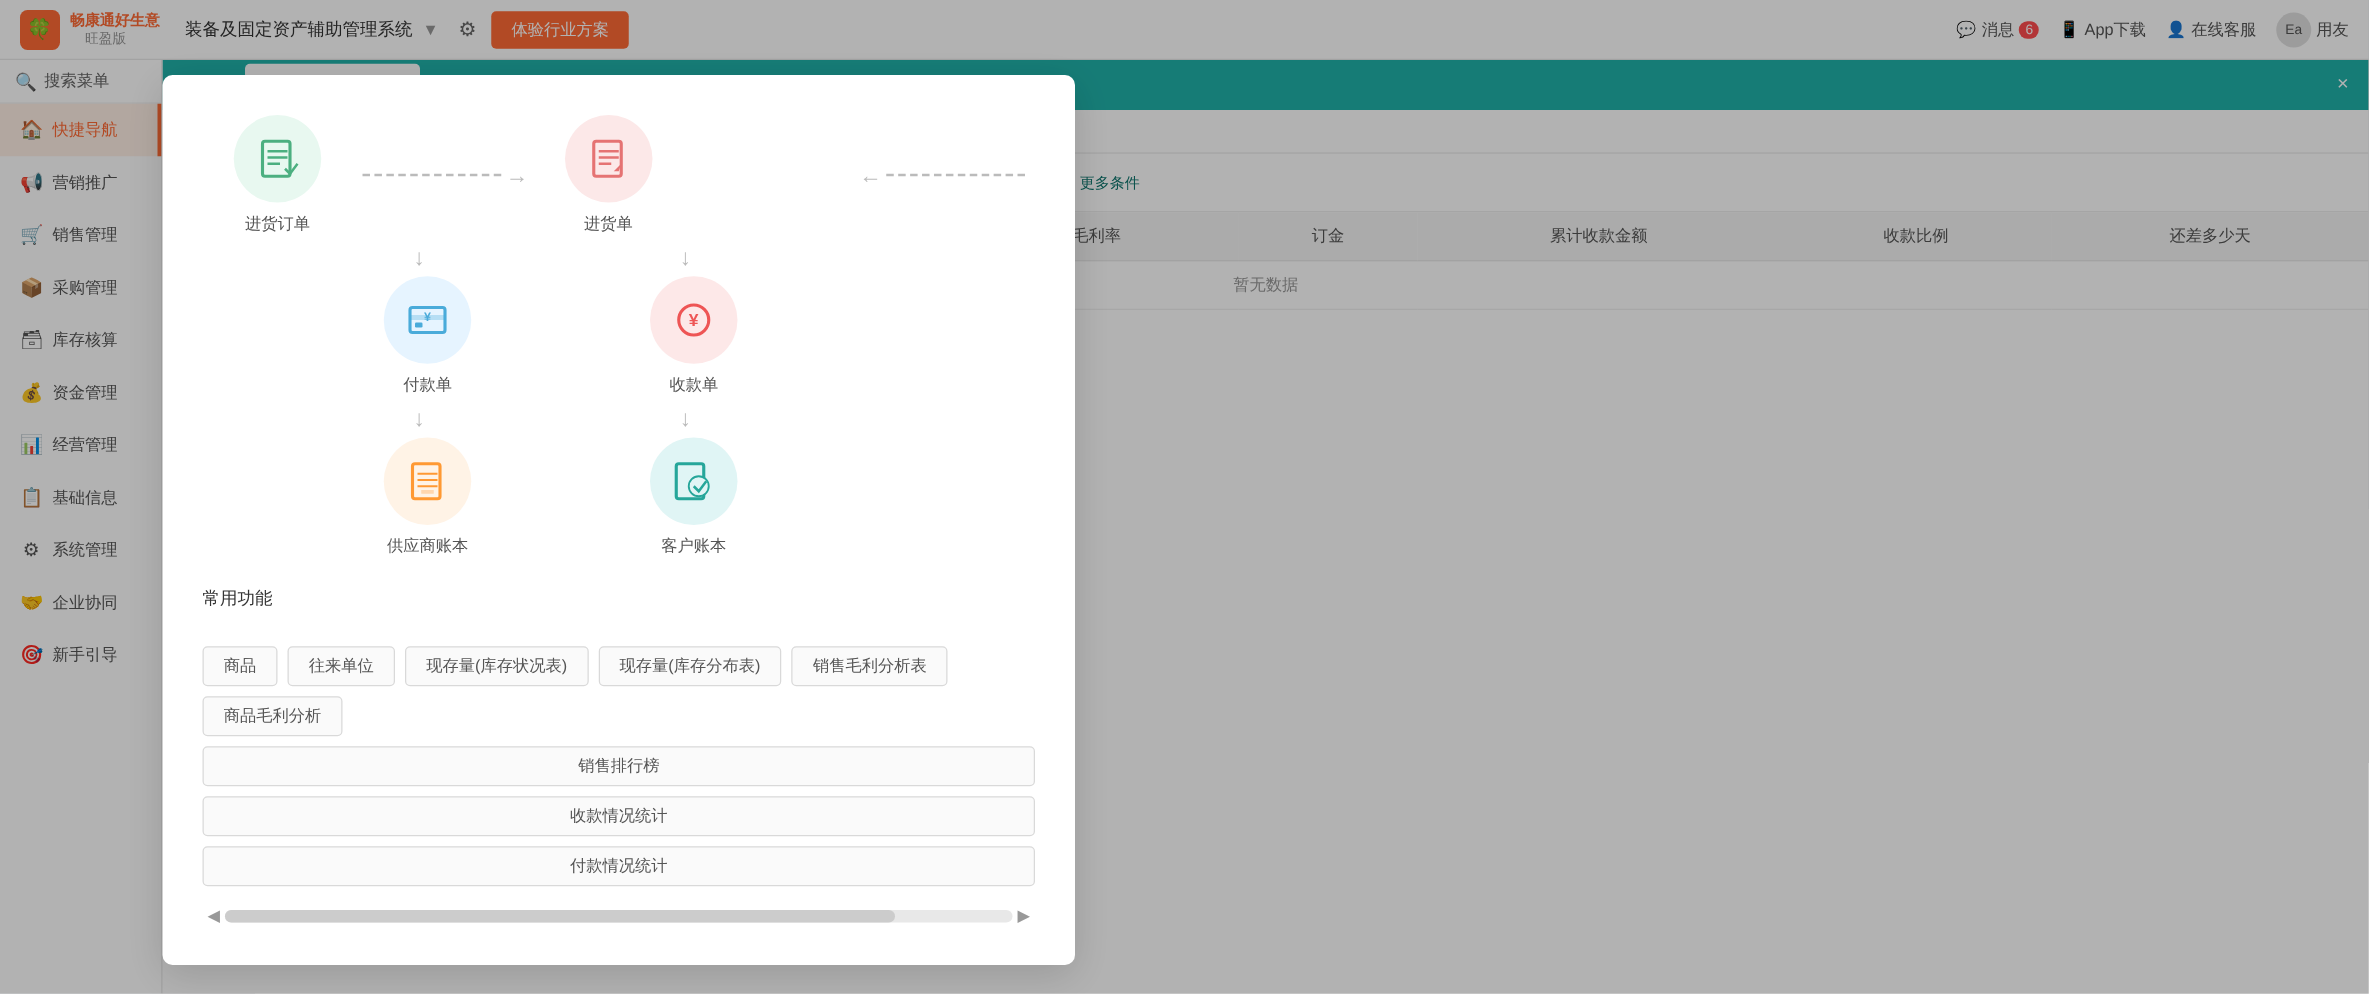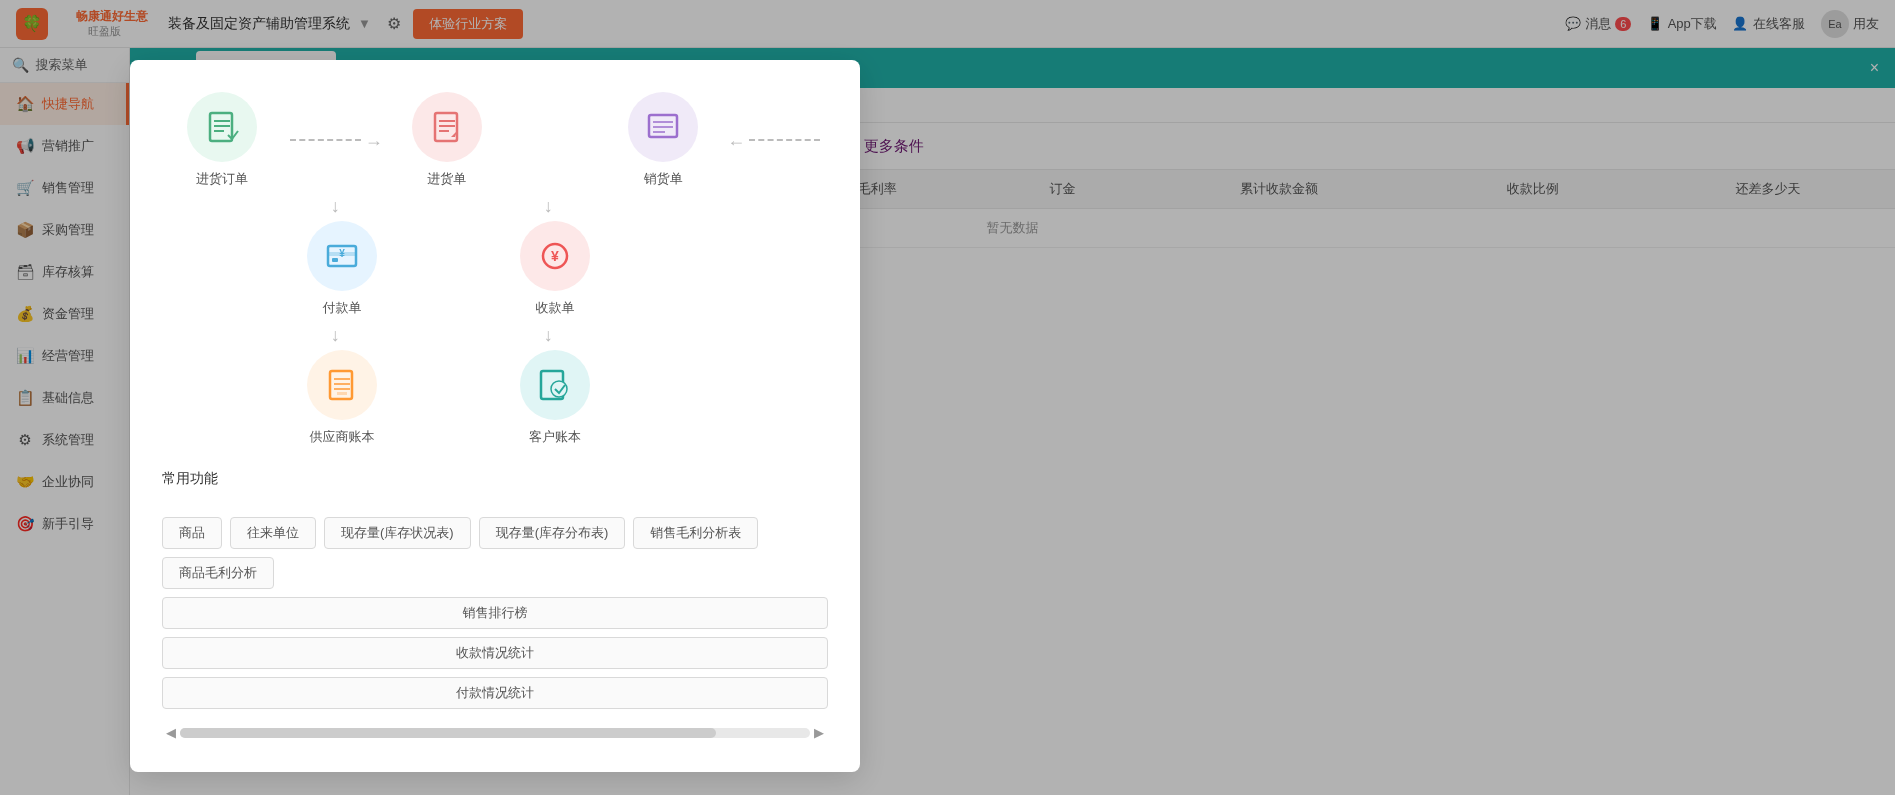--- a/index.html
+++ b/index.html
@@ -9,21 +9,21 @@
     .app-container { display: flex; flex-direction: column; height: 795px; width: 1895px; }
     .top-bar { display: flex; align-items: center; background: #fff; height: 48px; padding: 0 16px; border-bottom: 1px solid #e8e8e8; flex-shrink: 0; }
     .main-area { display: flex; flex: 1; overflow: hidden; }
     .sidebar { width: 130px; background: #fff; border-right: 1px solid #e8e8e8; flex-shrink: 0; display: flex; flex-direction: column; }
     .content-area { flex: 1; display: flex; flex-direction: column; overflow: hidden; }
 
     
     .logo-area { display: flex; align-items: center; margin-right: 20px; }
     .logo-icon { width: 32px; height: 32px; background: #ff6b35; border-radius: 6px; display: flex; align-items: center; justify-content: center; color: white; font-size: 16px; margin-right: 8px; }
     .logo-text { font-size: 12px; color: #333; line-height: 1.3; }
-    .logo-text span { display: block; font-weight: bold; color: #ff6b35; margin-left: 20px; }
+    .logo-text span { display: block; font-weight: bold; color: #ff6b35; }
     .system-name { font-size: 14px; color: #333; font-weight: 500; margin-right: 8px; }
     .dropdown-arrow { color: #999; margin-right: 16px; cursor: pointer; }
     .gear-btn { color: #666; margin-right: 12px; cursor: pointer; font-size: 16px; }
     .trial-btn { background: #ff6b35; color: white; border: none; border-radius: 4px; padding: 6px 16px; cursor: pointer; font-size: 13px; }
     .top-bar-right { margin-left: auto; display: flex; align-items: center; gap: 16px; }
     .top-bar-item { display: flex; align-items: center; gap: 4px; color: #555; cursor: pointer; font-size: 13px; }
     .badge { background: #ff4d4f; color: white; border-radius: 10px; padding: 1px 5px; font-size: 11px; }
     .user-avatar { width: 28px; height: 28px; background: #ccc; border-radius: 50%; display: flex; align-items: center; justify-content: center; font-size: 12px; color: #666; text-align: right; }
     .sidebar-item { display: flex; align-items: center; padding: 12px 16px; cursor: pointer; color: #555; font-size: 13px; gap: 8px; }
     .sidebar-item.active { background: #fff0e6; color: #ff6b35; border-right: 3px solid #ff6b35; }
@@ -39,21 +39,21 @@
     .tab-bar-close { margin-left: auto; color: white; cursor: pointer; font-size: 16px; padding: 0 8px; }
 
     
     .page-toolbar { display: flex; align-items: center; background: #fff; padding: 8px 16px; border-bottom: 1px solid #e8e8e8; gap: 12px; }
     .toolbar-btn { display: flex; align-items: center; gap: 4px; color: #555; cursor: pointer; font-size: 13px; }
     .filter-row { display: flex; align-items: center; background: #fff; padding: 8px 16px; border-bottom: 1px solid #e8e8e8; gap: 12px; flex-wrap: wrap; }
     .date-input { border: 1px solid #d9d9d9; border-radius: 4px; padding: 4px 8px; font-size: 13px; width: 140px; color: #bbb; display: flex; align-items: center; gap: 4px; }
     .status-select { border: 1px solid #d9d9d9; border-radius: 4px; padding: 4px 8px; font-size: 13px; width: 200px; }
     .search-btn { background: #ff6b35; color: white; border: none; border-radius: 4px; padding: 5px 20px; cursor: pointer; font-size: 13px; }
     .set-btn { background: #fff; color: #ff6b35; border: 1px solid #ff6b35; border-radius: 4px; padding: 5px 12px; cursor: pointer; font-size: 13px; }
-    .more-conditions { color: #701a75; cursor: pointer; font-size: 15px; }
+    .more-conditions { color: #0f766e; cursor: pointer; font-size: 12px; }
 
     
     .table-container { flex: 1; background: #fff; overflow: auto; }
     .data-table { width: 100%; border-collapse: collapse; }
     .data-table th { background: #f5f5f5; padding: 10px 12px; text-align: center; font-weight: 500; color: #555; border-bottom: 1px solid #e8e8e8; font-size: 13px; white-space: nowrap; }
     .data-table td { padding: 10px 12px; text-align: center; border-bottom: 1px solid #f0f0f0; font-size: 13px; }
     .empty-data { text-align: center; color: #999; padding: 60px; }
 
     
     .modal-overlay { position: fixed; top: 0; left: 0; right: 0; bottom: 0; background: rgba(0,0,0,0.3); z-index: 100; display: flex; align-items: flex-start; justify-content: flex-start; padding-top: 60px; padding-left: 130px; }
@@ -288,31 +288,20 @@
               <line x1="10" y1="17" x2="26" y2="17" stroke="#e57373" stroke-width="2"></line>
               <line x1="10" y1="22" x2="20" y2="22" stroke="#e57373" stroke-width="2"></line>
               <path d="M22 28 L28 22 L26 28 Z" fill="#e57373"></path>
             </svg>
           </div>
           <span class="flow-label">进货单</span>
         </div>
 
         <div style="flex:1"></div>
 
-        <div class="flow-node">
-          <div class="flow-circle purple">
-            <svg width="36" height="36" viewBox="0 0 36 36" fill="none">
-              <rect x="4" y="6" width="28" height="22" rx="2" stroke="#9c6fce" stroke-width="2.5" fill="none"></rect>
-              <line x1="8" y1="13" x2="28" y2="13" stroke="#9c6fce" stroke-width="1.5"></line>
-              <line x1="8" y1="18" x2="28" y2="18" stroke="#9c6fce" stroke-width="1.5"></line>
-              <line x1="8" y1="23" x2="20" y2="23" stroke="#9c6fce" stroke-width="1.5"></line>
-            </svg>
-          </div>
-          <span class="flow-label">销货单</span>
-        </div>
 
         <div class="flow-arrow-h">
           <span>←</span>
           <div class="dashed"></div>
         </div>
 
       </div>
 
       <div style="display:flex; align-items:center; margin-bottom:4px;">
         <div style="width:120px;"></div>

